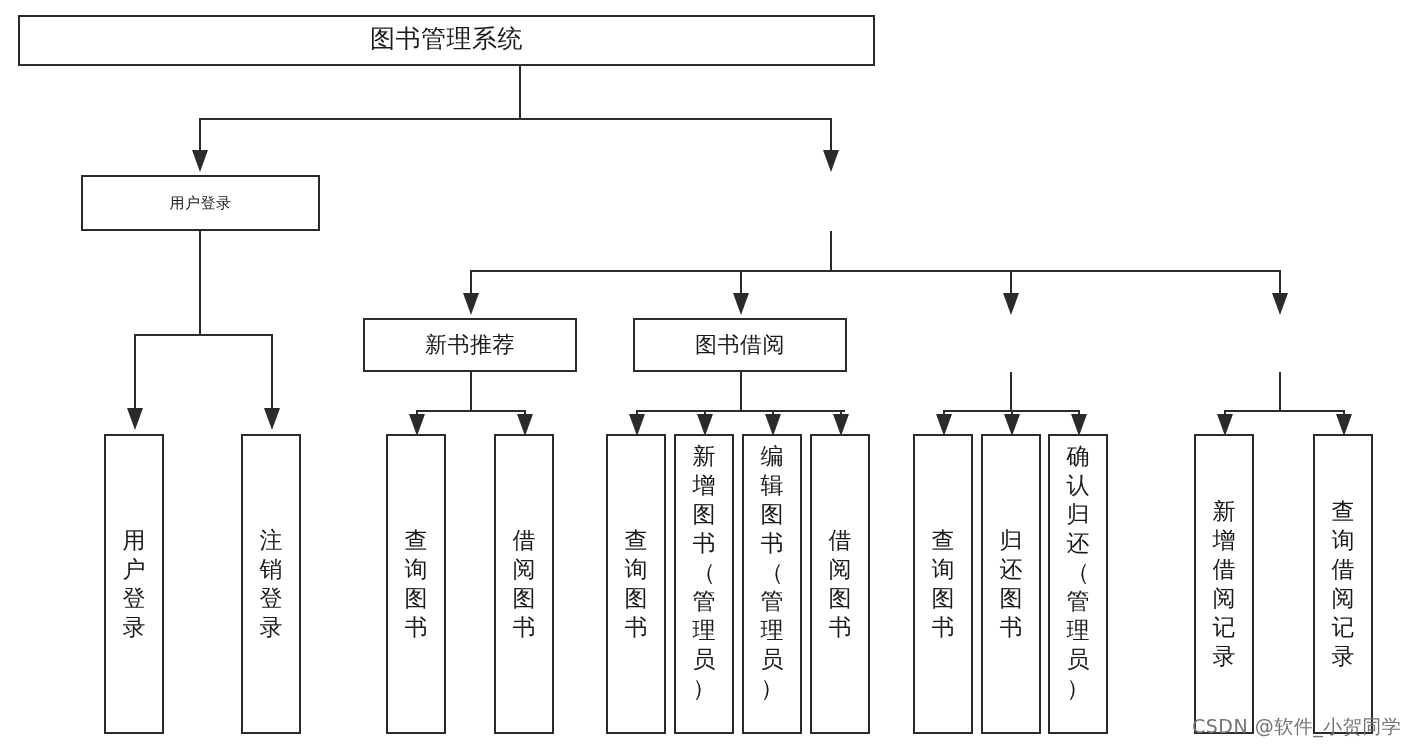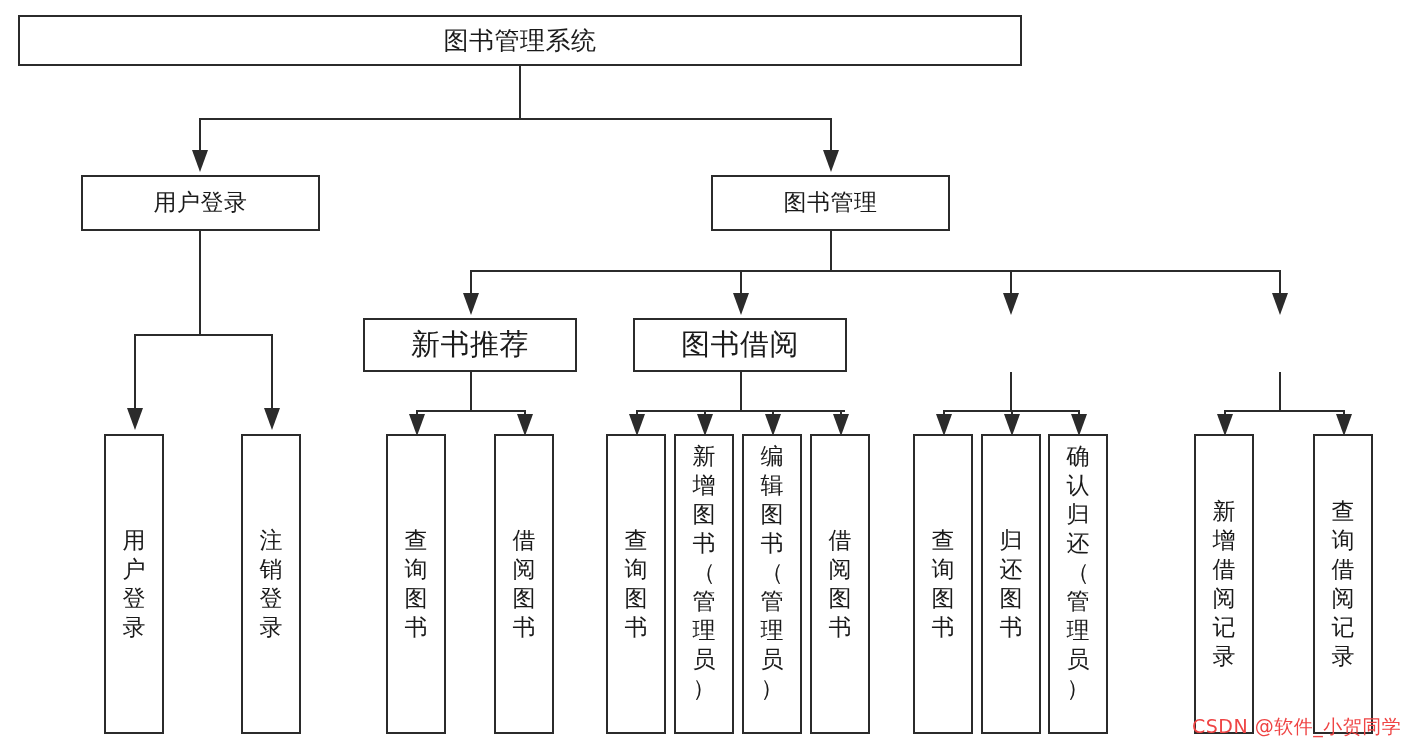--- a/index.html
+++ b/index.html
@@ -31,24 +31,24 @@
   .node-box.root-node {
     border-width: 2px;
   }
   .node-label-h {
     font-size: 25px;
     line-height: 1.1;
     letter-spacing: 0.5px;
     white-space: nowrap;
   }
   .node-box.level2 .node-label-h {
-    font-size: 23px;
+    font-size: 15px;
   }
   .node-box.level3 .node-label-h {
-    font-size: 29px;
+    font-size: 22px;
   }
   
   .node-box.leaf {
     align-items: center;
     justify-content: center;
     padding: 6px 0;
   }
   .node-box.leaf.top-aligned {
     align-items: flex-start;
   }
@@ -79,48 +79,45 @@
     position: absolute;
     width: 0;
     height: 0;
     border-left: 8px solid transparent;
     border-right: 8px solid transparent;
     border-top: 22px solid #2b2b2b;
   }
   .watermark {
     position: absolute;
     font-size: 19px;
-    color: #ef4444;
+    color: #737373;
     white-space: nowrap;
     letter-spacing: 0.5px;
   }
 </style>
 </head>
 <body>
 
 <div id="diagram-canvas">
 
-  <div class="node-box root-node" style="left:18px; top:15px; width:1004px; height:51px;">
+  <div class="node-box root-node" style="left:18px; top:15px; width:857px; height:51px;font-family:Liberation Mono, monospace;">
     <span class="node-label-h">图书管理系统</span>
   </div>
 
   <div class="conn-v" style="left:519px; top:66px; height:52px;"></div>
 
   <div class="conn-h" style="left:199px; top:118px; width:632px;"></div>
 
   <div class="conn-v" style="left:199px; top:118px; height:35px;"></div>
   <div class="arrow-head" style="left:192px; top:150px;"></div>
   <div class="conn-v" style="left:830px; top:118px; height:35px;"></div>
   <div class="arrow-head" style="left:823px; top:150px;"></div>
 
   <div class="node-box level2" style="left:81px; top:175px; width:239px; height:56px;">
     <span class="node-label-h">用户登录</span>
-  </div>
-  <div class="node-box level2" style="left:711px; top:175px; width:239px; height:56px;">
-    <span class="node-label-h">图书管理</span>
   </div>
 
   <div class="conn-v" style="left:199px; top:231px; height:103px;"></div>
   <div class="conn-h" style="left:134px; top:334px; width:138px;"></div>
   <div class="conn-v" style="left:134px; top:334px; height:76px;"></div>
   <div class="arrow-head" style="left:127px; top:408px;"></div>
   <div class="conn-v" style="left:271px; top:334px; height:76px;"></div>
   <div class="arrow-head" style="left:264px; top:408px;"></div>
 
   <div class="conn-v" style="left:830px; top:231px; height:39px;"></div>

